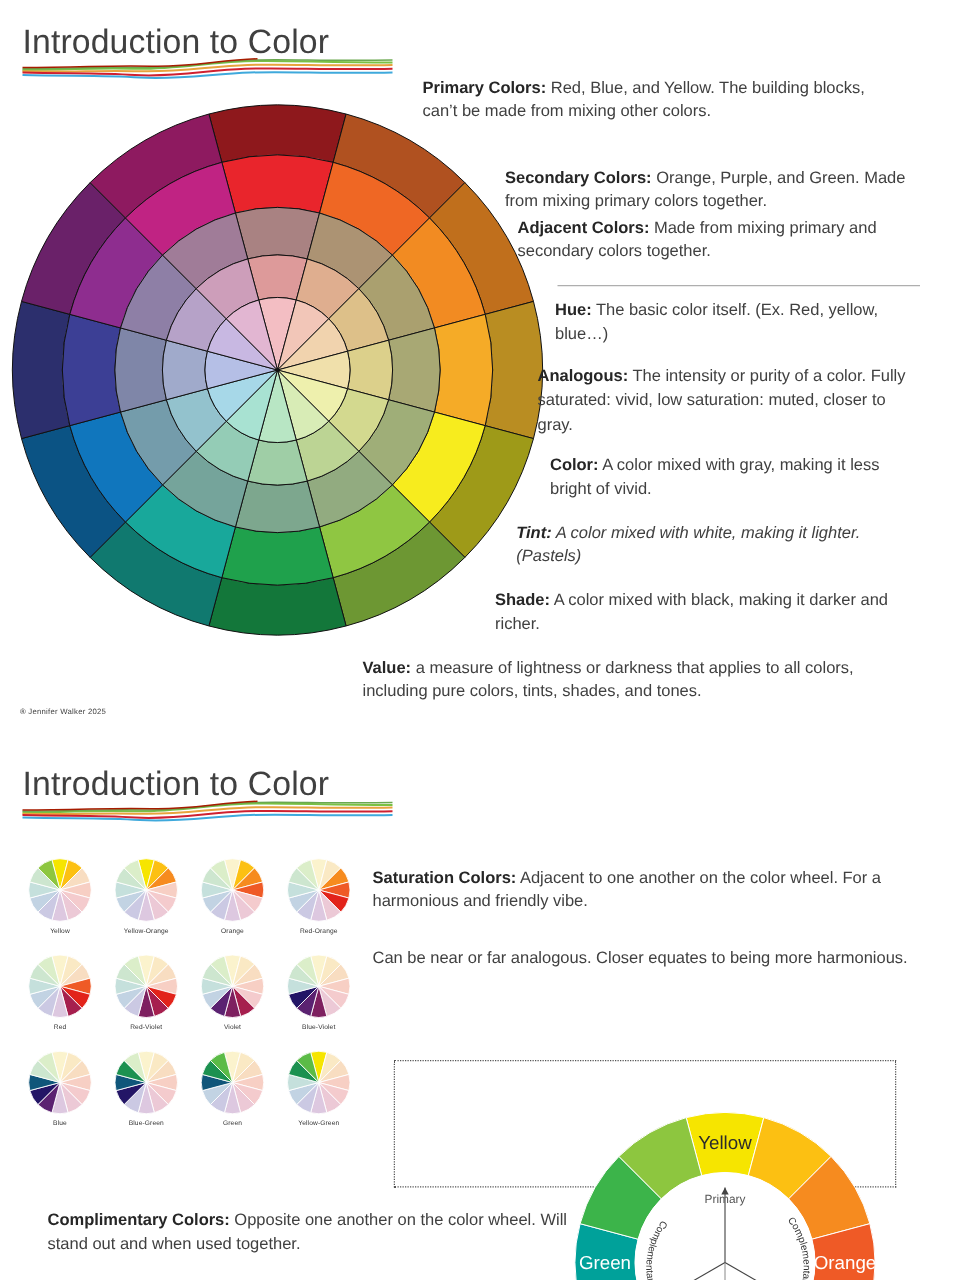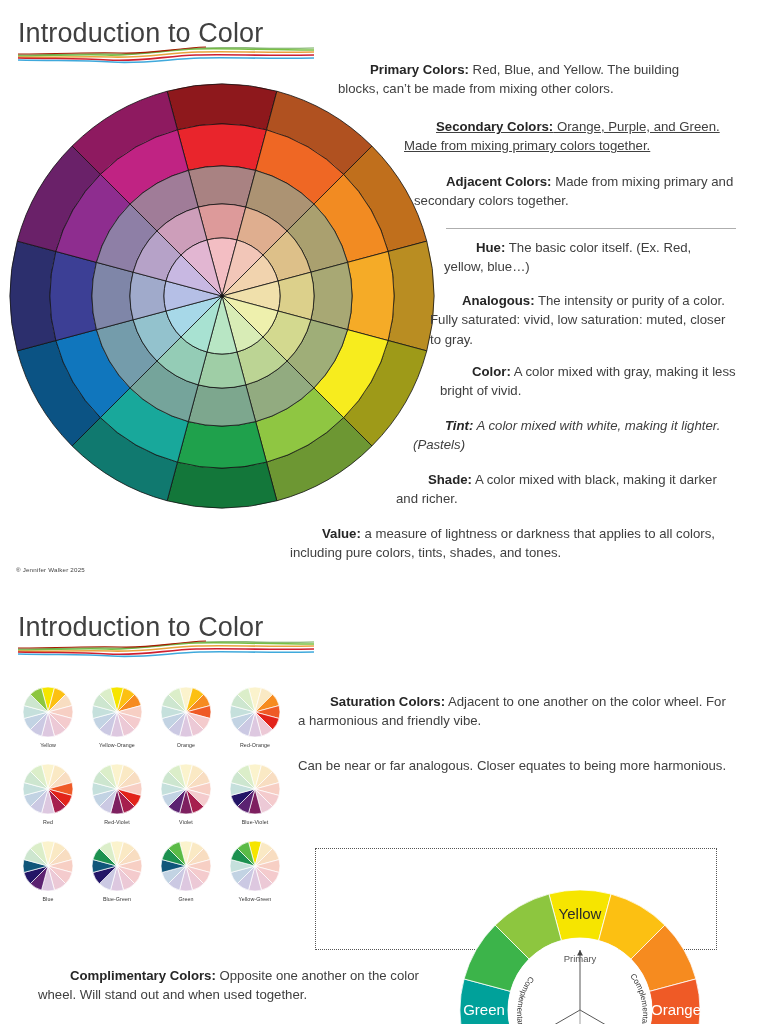--- a/index.html
+++ b/index.html
@@ -17,21 +17,21 @@
     font-size:27px;font-weight:400;color:#404040;
     letter-spacing:.1px;white-space:nowrap;
   }
   .squiggle{position:absolute;}
 
   
   .txt{
     position:absolute;
     font-size:13.2px;line-height:1.46;color:#404040;
   }
-  .txt b{font-weight:bold;color:#262626;margin-left:32px;}
+  .txt b{font-weight:bold;color:#262626;}
   .rule{position:absolute;height:1px;background:#aeaeae;}
 
   .copyright{
     position:absolute;font-size:6.2px;color:#3f3f3f;
     letter-spacing:.2px;
   }
 
   
   .ana-cell{position:absolute;}
   .ana-label{
@@ -144,21 +144,21 @@
         <path d="M 218 218 L 176.98780669118023 176.98780669118025 A 58 58 0 0 1 202.9884953840538 161.97630207523403 Z" fill="#e2b6d2" stroke="#111" stroke-width="0.8"></path>
         <circle cx="218" cy="218" r="1.6" fill="#111"></circle>
       </svg>
 
     <div class="copyright" style="left:16px;top:566px;">® Jennifer Walker 2025</div>
 
     <div class="txt" style="left:338px;top:60px;width:370px;">
       <b>Primary Colors:</b><span> Red, Blue, and Yellow. The building blocks, can’t be made from mixing other colors.</span>
     </div>
 
-    <div class="txt" style="left:404px;top:117px;width:336px;text-decoration:underline;">
+    <div class="txt" style="left:404px;top:132px;width:336px;">
       <b>Secondary Colors:</b><span> Orange, Purple, and Green. Made from mixing primary colors together.</span>
     </div>
 
     <div class="txt" style="left:414px;top:172px;width:320px;">
       <b>Adjacent Colors:</b><span> Made from mixing primary and secondary colors together.</span>
     </div>
 
     <div class="rule" style="left:446px;top:228px;width:290px;"></div>
 
     <div class="txt" style="left:444px;top:238px;width:290px;">

